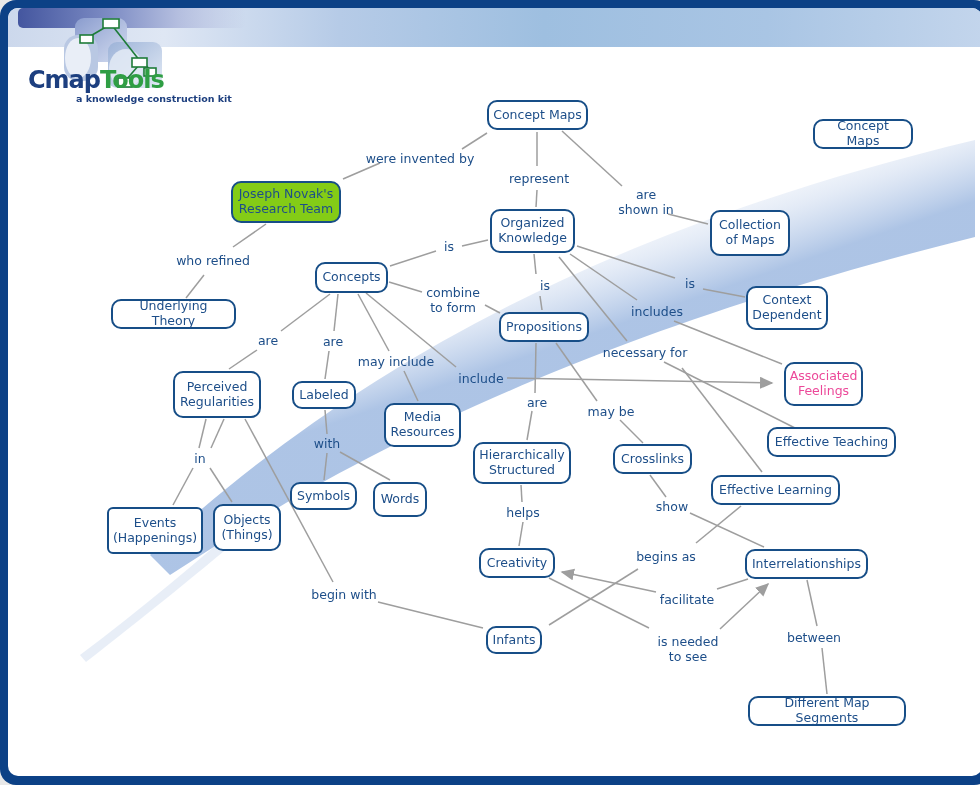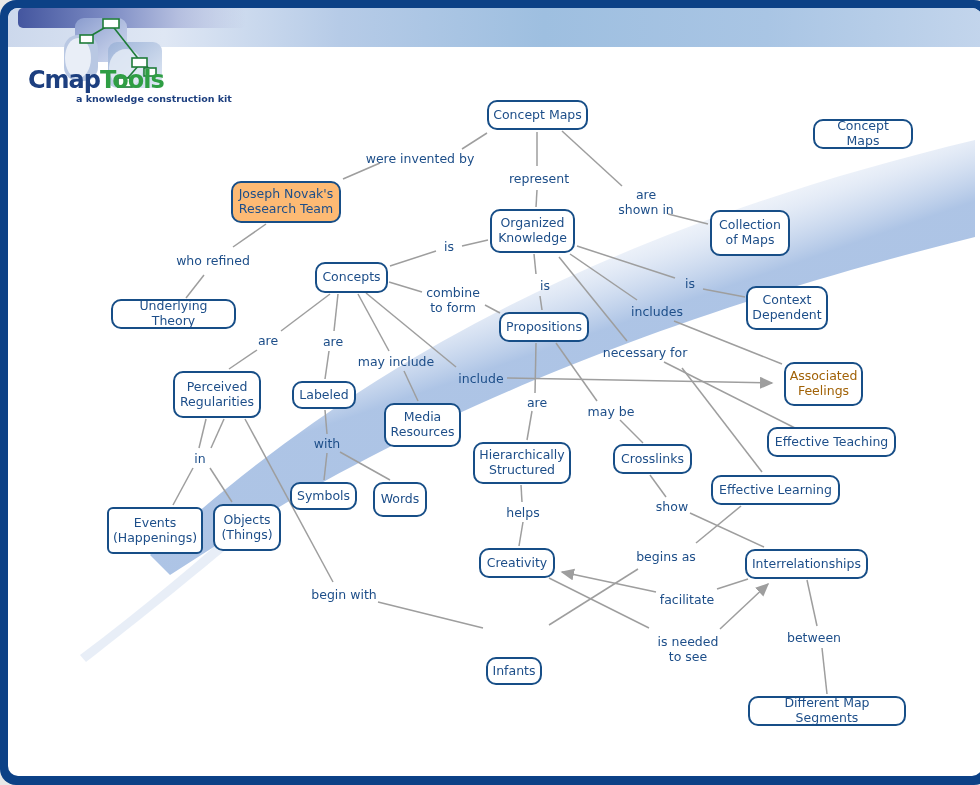--- a/index.html
+++ b/index.html
@@ -178,47 +178,47 @@
       <div class="link-label" style="left: 523px; top: 512px; color: rgb(29, 78, 137);">helps</div>
       <div class="link-label" style="left: 672px; top: 506px; color: rgb(29, 78, 137);">show</div>
       <div class="link-label" style="left: 666px; top: 556px; color: rgb(29, 78, 137);">begins as</div>
       <div class="link-label" style="left: 687px; top: 599px; color: rgb(29, 78, 137);">facilitate</div>
       <div class="link-label" style="left: 688px; top: 649px; color: rgb(29, 78, 137);">is needed
 to see</div>
       <div class="link-label" style="left: 344px; top: 594px; color: rgb(29, 78, 137);">begin with</div>
       <div class="link-label" style="left: 814px; top: 637px; color: rgb(29, 78, 137);">between</div>
       <div class="cnode" style="left: 487px; top: 100px; width: 101px; height: 30px; border-color: rgb(23, 78, 135); color: rgb(29, 78, 137); background: rgb(255, 255, 255);">Concept Maps</div>
       <div class="cnode" style="left: 813px; top: 119px; width: 100px; height: 30px; border-color: rgb(23, 78, 135); color: rgb(29, 78, 137); background: rgb(255, 255, 255);">Concept Maps</div>
-      <div class="cnode" style="left: 231px; top: 181px; width: 110px; height: 42px; border-color: rgb(23, 78, 135); color: rgb(29, 78, 137); background: #fdba74;">Joseph Novak's
+      <div class="cnode" style="left: 231px; top: 181px; width: 110px; height: 42px; border-color: rgb(23, 78, 135); color: rgb(29, 78, 137); background: #84cc16;">Joseph Novak's
 Research Team</div>
       <div class="cnode" style="left: 490px; top: 209px; width: 85px; height: 44px; border-color: rgb(23, 78, 135); color: rgb(29, 78, 137); background: rgb(255, 255, 255);">Organized
 Knowledge</div>
       <div class="cnode" style="left: 710px; top: 210px; width: 80px; height: 46px; border-color: rgb(23, 78, 135); color: rgb(29, 78, 137); background: rgb(255, 255, 255);">Collection
 of Maps</div>
       <div class="cnode" style="left: 111px; top: 299px; width: 125px; height: 30px; border-color: rgb(23, 78, 135); color: rgb(29, 78, 137); background: rgb(255, 255, 255);">Underlying Theory</div>
       <div class="cnode" style="left: 315px; top: 262px; width: 73px; height: 31px; border-color: rgb(23, 78, 135); color: rgb(29, 78, 137); background: rgb(255, 255, 255);">Concepts</div>
       <div class="cnode" style="left: 746px; top: 286px; width: 82px; height: 44px; border-color: rgb(23, 78, 135); color: rgb(29, 78, 137); background: rgb(255, 255, 255);">Context
 Dependent</div>
       <div class="cnode" style="left: 499px; top: 312px; width: 90px; height: 30px; border-color: rgb(23, 78, 135); color: rgb(29, 78, 137); background: rgb(255, 255, 255);">Propositions</div>
       <div class="cnode" style="left: 173px; top: 371px; width: 88px; height: 47px; border-color: rgb(23, 78, 135); color: rgb(29, 78, 137); background: rgb(255, 255, 255);">Perceived
 Regularities</div>
       <div class="cnode" style="left: 292px; top: 381px; width: 64px; height: 28px; border-color: rgb(23, 78, 135); color: rgb(29, 78, 137); background: rgb(255, 255, 255);">Labeled</div>
       <div class="cnode" style="left: 384px; top: 403px; width: 77px; height: 44px; border-color: rgb(23, 78, 135); color: rgb(29, 78, 137); background: rgb(255, 255, 255);">Media
 Resources</div>
-      <div class="cnode" style="left: 784px; top: 362px; width: 79px; height: 44px; border-color: rgb(23, 78, 135); color: #a16207; background: rgb(255, 255, 255);">Associated
+      <div class="cnode" style="left: 784px; top: 362px; width: 79px; height: 44px; border-color: rgb(23, 78, 135); color: #ec4899; background: rgb(255, 255, 255);">Associated
 Feelings</div>
       <div class="cnode" style="left: 767px; top: 427px; width: 129px; height: 30px; border-color: rgb(23, 78, 135); color: rgb(29, 78, 137); background: rgb(255, 255, 255);">Effective Teaching</div>
       <div class="cnode" style="left: 473px; top: 442px; width: 98px; height: 42px; border-color: rgb(23, 78, 135); color: rgb(29, 78, 137); background: rgb(255, 255, 255);">Hierarchically
 Structured</div>
       <div class="cnode" style="left: 613px; top: 444px; width: 79px; height: 30px; border-color: rgb(23, 78, 135); color: rgb(29, 78, 137); background: rgb(255, 255, 255);">Crosslinks</div>
       <div class="cnode" style="left: 711px; top: 475px; width: 129px; height: 30px; border-color: rgb(23, 78, 135); color: rgb(29, 78, 137); background: rgb(255, 255, 255);">Effective Learning</div>
       <div class="cnode" style="left: 290px; top: 482px; width: 67px; height: 28px; border-color: rgb(23, 78, 135); color: rgb(29, 78, 137); background: rgb(255, 255, 255);">Symbols</div>
       <div class="cnode" style="left: 373px; top: 482px; width: 54px; height: 35px; border-color: rgb(23, 78, 135); color: rgb(29, 78, 137); background: rgb(255, 255, 255);">Words</div>
       <div class="cnode" style="left: 107px; top: 507px; width: 96px; height: 47px; border-color: rgb(23, 78, 135); color: rgb(29, 78, 137); background: rgb(255, 255, 255); border-radius: 6px;">Events
 (Happenings)</div>
       <div class="cnode" style="left: 213px; top: 504px; width: 68px; height: 47px; border-color: rgb(23, 78, 135); color: rgb(29, 78, 137); background: rgb(255, 255, 255);">Objects
 (Things)</div>
       <div class="cnode" style="left: 479px; top: 548px; width: 76px; height: 30px; border-color: rgb(23, 78, 135); color: rgb(29, 78, 137); background: rgb(255, 255, 255);">Creativity</div>
       <div class="cnode" style="left: 745px; top: 549px; width: 123px; height: 30px; border-color: rgb(23, 78, 135); color: rgb(29, 78, 137); background: rgb(255, 255, 255);">Interrelationships</div>
-      <div class="cnode" style="left: 486px; top: 626px; width: 56px; height: 28px; border-color: rgb(23, 78, 135); color: rgb(29, 78, 137); background: rgb(255, 255, 255); margin-top: 31px;">Infants</div>
+      <div class="cnode" style="left: 486px; top: 626px; width: 56px; height: 28px; border-color: rgb(23, 78, 135); color: rgb(29, 78, 137); background: rgb(255, 255, 255);">Infants</div>
       <div class="cnode" style="left: 748px; top: 696px; width: 158px; height: 30px; border-color: rgb(23, 78, 135); color: rgb(29, 78, 137); background: rgb(255, 255, 255);">Different Map Segments</div>
     </div>
 </div>
 
 </body></html>

